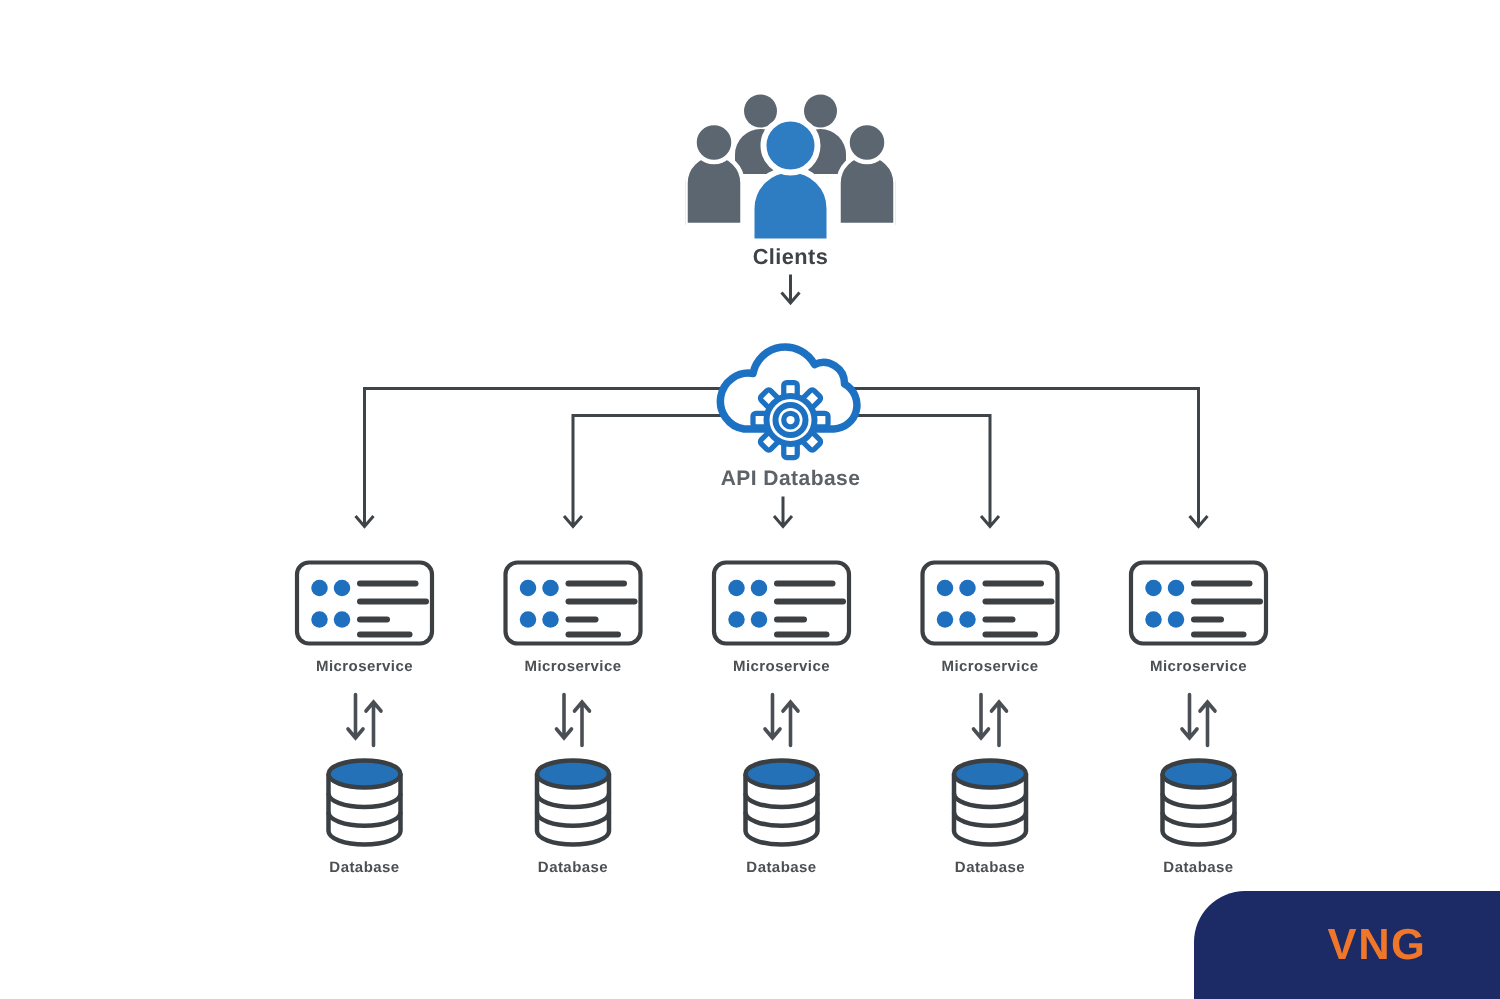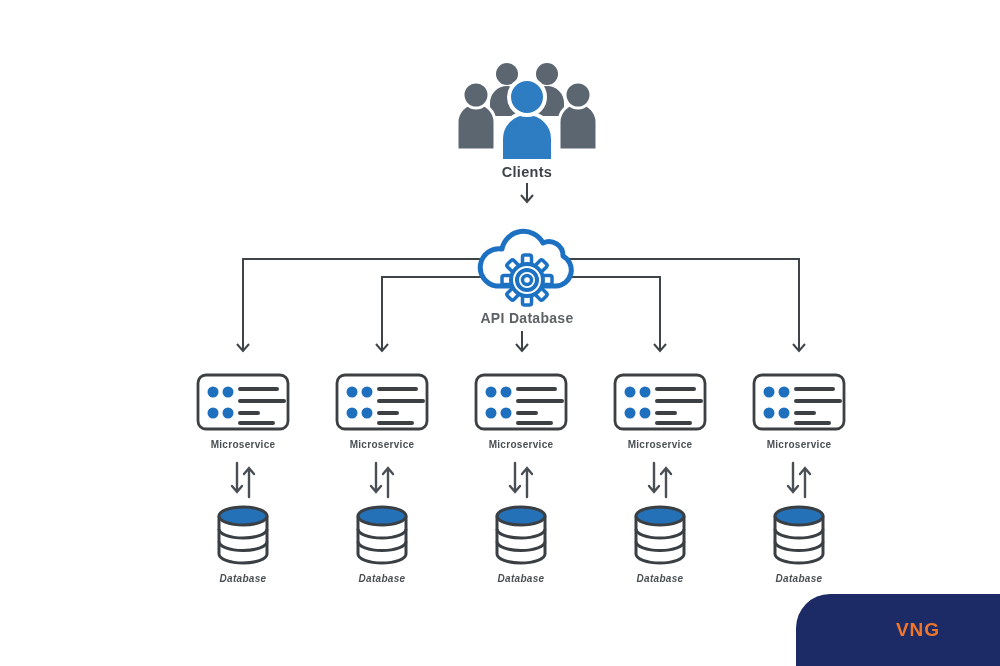--- a/index.html
+++ b/index.html
@@ -14,27 +14,27 @@
     position:absolute;width:140px;text-align:center;
     font-weight:700;font-size:10px;line-height:18px;color:#4b5054;letter-spacing:.3px;
   }
   .clients-label{font-size:14.5px;color:#3e4347;}
   .gateway-label{color:#5d6267;font-size:14px;}
   .col{position:absolute;top:373px;width:120px;}
   .col .micro-icon{margin:0 auto;}
   .col .svc-label{position:static;width:120px;margin-top:5px;}
   .col .sync-icon{margin:7px auto 0 auto;}
   .col .db-icon{margin:4px auto 0 auto;}
-  .col .db-label{position:static;width:120px;margin-top:3px;font-style:italic;}
+  .col .db-label{position:static;width:120px;margin-top:3px;}
   .brand{
     position:absolute;left:756px;top:594px;width:244px;height:72px;
     background:#1c2b66;border-top-left-radius:34px;
     display:flex;align-items:center;justify-content:center;gap:9px;
   }
-  .brand .vng{color:#f0762a;font-weight:700;font-size:19px;letter-spacing:1px;}
+  .brand .vng{color:#f0762a;font-weight:700;font-size:29px;letter-spacing:1px;}
   .brand .cloudtxt{color:#ffffff;font-weight:700;font-size:29px;letter-spacing:2.5px;}
 </style>
 </head>
 <body>
 
 <div id="canvas">
 
   <svg class="abs" style="left:0;top:0" width="1000" height="666" viewBox="0 0 1000 666">
     <g stroke="#3f4449" stroke-width="2" fill="none">
 

